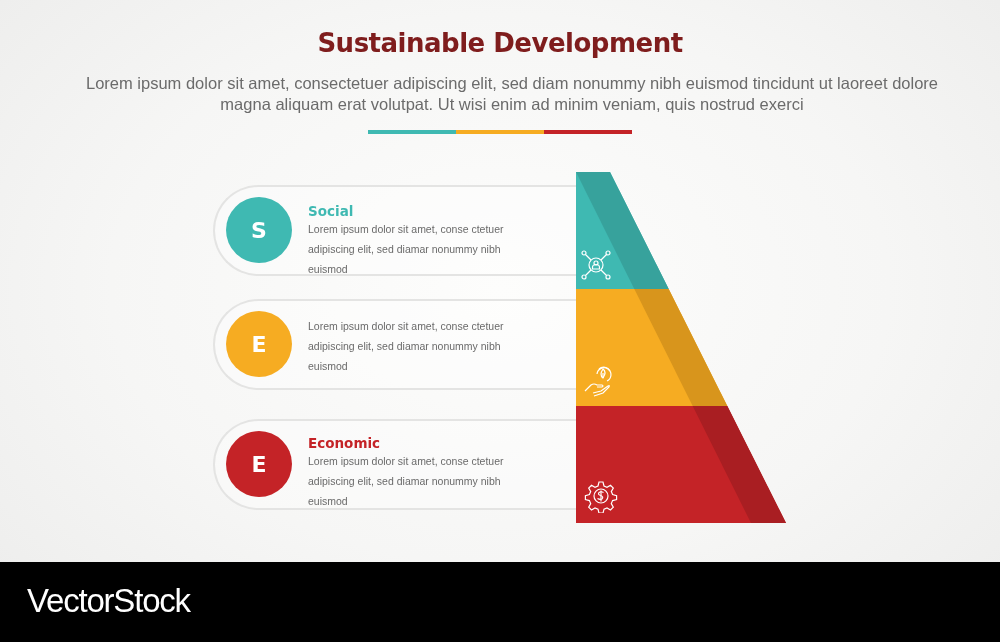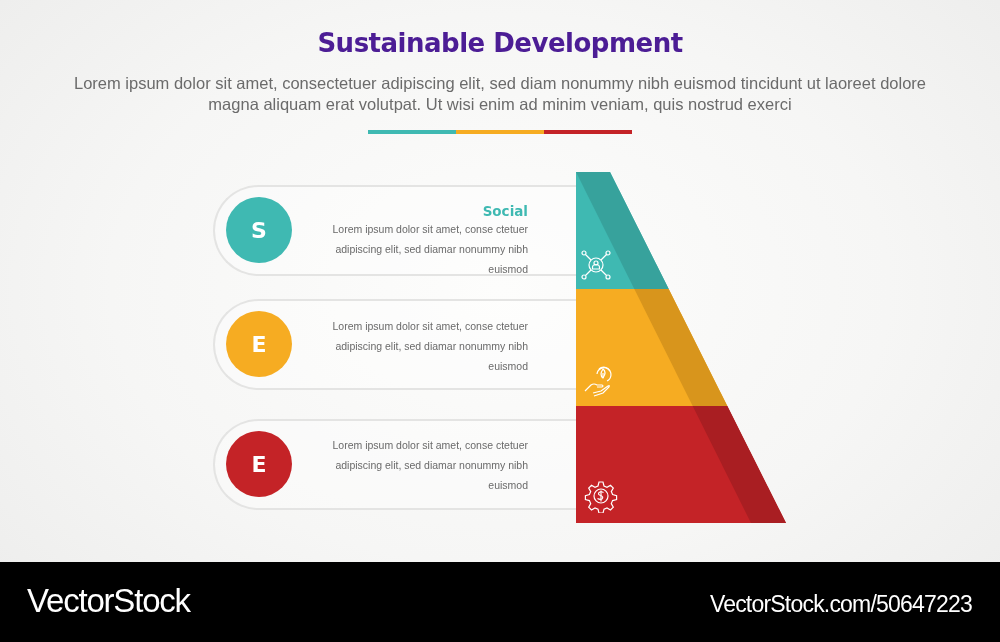--- a/index.html
+++ b/index.html
@@ -5,42 +5,42 @@
   * { margin:0; padding:0; box-sizing:border-box; }
   html, body { width:1000px; height:642px; overflow:hidden; }
   body {
     position:relative;
     font-family:"Liberation Sans", sans-serif;
     background: radial-gradient(ellipse at 50% 45%, #fdfdfc 0%, #f6f6f5 55%, #ececeb 100%);
   }
   .title {
     position:absolute; left:0; top:28px; width:1000px; text-align:center;
     font-family:"DejaVu Sans", sans-serif; font-weight:bold; font-size:26px;
-    color:#4c1d95; letter-spacing:-0.5px;
+    color:#7f1d1d; letter-spacing:-0.5px;
   }
   .subtitle {
-    position:absolute; left:60px; top:73px; width:880px; text-align:center;
+    position:absolute; left:72px; top:73px; width:880px; text-align:center;
     font-size:16.5px; line-height:21px; color:#6b6b6b;
   }
   .color-bar { position:absolute; left:368px; top:130px; height:4px; width:264px; display:flex; }
   .color-bar span { flex:1; height:100%; }
 
   .card {
     position:absolute; left:213px; width:400px; height:91px;
     border:2px solid #e4e4e3; border-right:none;
     border-radius:46px 0 0 46px;
     background:rgba(255,255,255,0.35);
   }
   .circle {
     position:absolute; width:66px; height:66px; border-radius:50%;
     left:226px; color:#fff; font-weight:bold; font-size:22px;
     display:flex; align-items:center; justify-content:center;
     font-family:"DejaVu Sans", sans-serif;
   }
-  .item-text { position:absolute; right:472px; width:220px; text-align:right; }
+  .item-text { position:absolute; right:472px; width:220px; }
   .item-title { font-weight:bold; font-size:13.5px; line-height:16px; font-family:"DejaVu Sans", sans-serif; }
   .item-body { font-size:10.5px; line-height:20px; color:#6a6a6a; }
 
   .pyramid { position:absolute; left:0; top:0; width:1000px; height:642px; pointer-events:none; }
   .seg-icon { position:absolute; width:34px; height:34px; }
 
   .footer {
     position:absolute; left:0; top:562px; width:1000px; height:92px; background:#000;
   }
   .footer-logo {
@@ -73,20 +73,21 @@
 
 <div class="card" style="top:299px"></div>
 <div class="circle" style="top:311px; background:#f6ac22">E</div>
 <div class="item-text" style="top:316px">
   <div class="item-body">Lorem ipsum dolor sit amet, conse ctetuer adipiscing elit, sed diamar nonummy nibh euismod</div>
 </div>
 
 <div class="card" style="top:419px"></div>
 <div class="circle" style="top:431px; background:#c42327">E</div>
 <div class="item-text" style="top:435px">
+  <div class="item-title" style="color:#c42327">Economic</div>
   <div class="item-body">Lorem ipsum dolor sit amet, conse ctetuer adipiscing elit, sed diamar nonummy nibh euismod</div>
 </div>
 
 <svg class="pyramid" viewBox="0 0 1000 642">
 
   <polygon points="576,172 610,172 668.7,289 576,289" fill="#3fb9b2"></polygon>
   <polygon points="576,172 610,172 668.7,289 634.3,289" fill="#37a29c"></polygon>
 
   <polygon points="576,289 668.7,289 727.3,406 576,406" fill="#f6ac22"></polygon>
   <polygon points="634.3,289 668.7,289 727.3,406 692.7,406" fill="#d8951c"></polygon>
@@ -126,14 +127,13 @@
   <g fill="none" stroke="#fff" stroke-width="1.2">
     <path d="M15 3 h4 l1 4 l3 1.3 l3.5 -2 l2.8 2.8 l-2 3.5 l1.3 3 l4 1 v4 l-4 1 l-1.3 3 l2 3.5 l-2.8 2.8 l-3.5 -2 l-3 1.3 l-1 4 h-4 l-1 -4 l-3 -1.3 l-3.5 2 l-2.8 -2.8 l2 -3.5 l-1.3 -3 l-4 -1 v-4 l4 -1 l1.3 -3 l-2 -3.5 l2.8 -2.8 l3.5 2 l3 -1.3 z"></path>
     <circle cx="17" cy="17" r="7"></circle>
     <path d="M19.5 13.5 q-2.5 -1.5 -4.5 0 q-1.5 2 1.5 3 q3.5 1 1.5 3.5 q-2 1 -4.5 -0.5"></path>
     <line x1="17" y1="11.5" x2="17" y2="22.5"></line>
   </g>
 </svg>
 
 <div class="footer">
   <div class="footer-logo">VectorStock</div>
-  <div class="footer-id">VectorStock.com/50647223</div>
 </div>
 
 </body></html>

